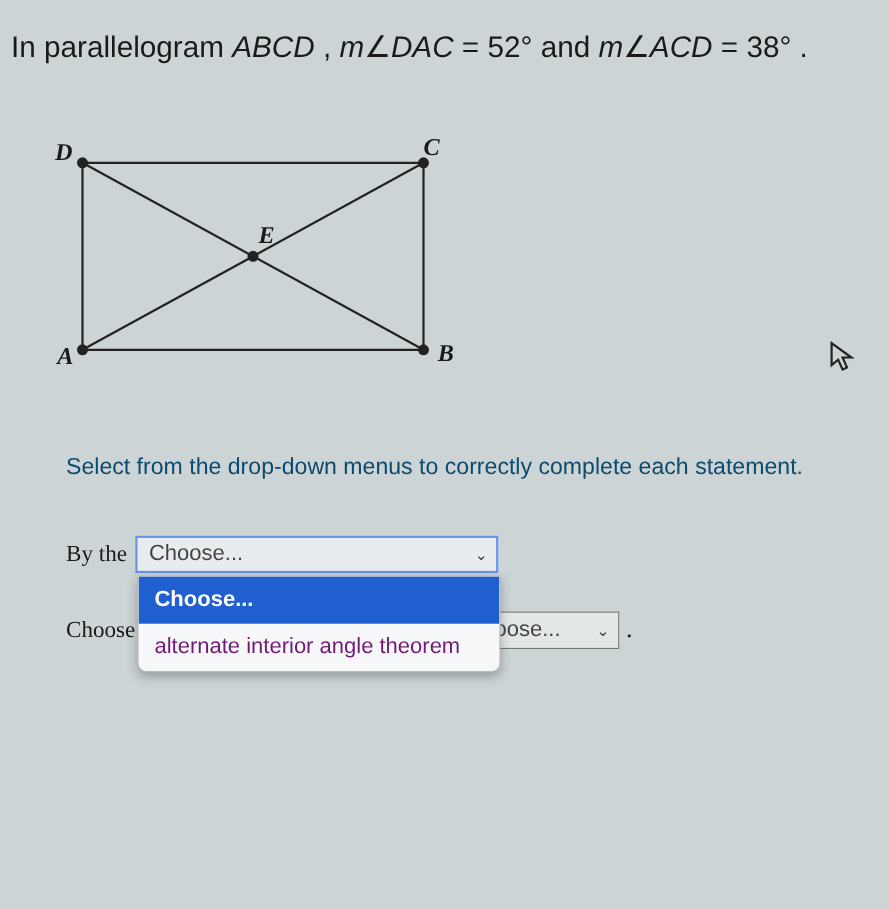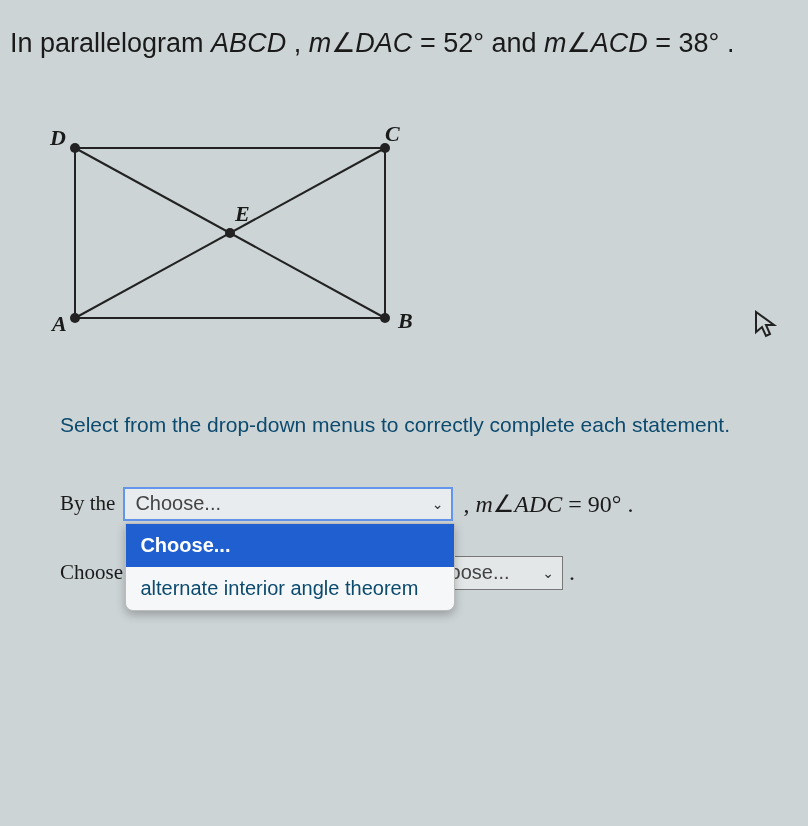--- a/index.html
+++ b/index.html
@@ -89,21 +89,21 @@
       background: #f5f7f8;
       border: 1px solid #bbb;
       border-radius: 0 0 8px 8px;
       box-shadow: 0 4px 10px rgba(0,0,0,0.25);
       z-index: 10;
       overflow: hidden;
     }
     .dropdown .opt {
       padding: 10px 14px;
       font-size: 20px;
-      color: #0c4a6e;
+      color: #701a75;
       font-family: Arial, sans-serif;
     }
     .dropdown .opt.highlight {
       background: #1f5fcf;
       color: #fff;
       font-weight: bold;
     }
     .cursor-icon {
       position: absolute;
       right: 30px;
@@ -158,23 +158,20 @@
 <div class="statement-row">
   <span class="label">By the</span>
   <div class="select-box open" style="position:relative;">
     <span>Choose...</span>
     <span class="chev">⌄</span>
     <div class="dropdown">
       <div class="opt highlight">Choose...</div>
       <div class="opt">alternate interior angle theorem</div>
     </div>
   </div>
-  <span class="math-after">
-    <span class="rm">, </span><span>m</span><span class="rm">∠</span><span>ADC</span><span class="rm"> = 90° .</span>
-  </span>
 </div>
 
 <div class="statement-row" style="margin-top:35px;">
   <span class="label" style="margin-right:0;">Choose</span>
   <span style="width:290px; display:inline-block;"></span>
   <div class="select-box small">
     <span>Choose...</span>
     <span class="chev">⌄</span>
   </div>
   <span class="math-after rm" style="font-style:normal; margin-left:6px;">.</span>

